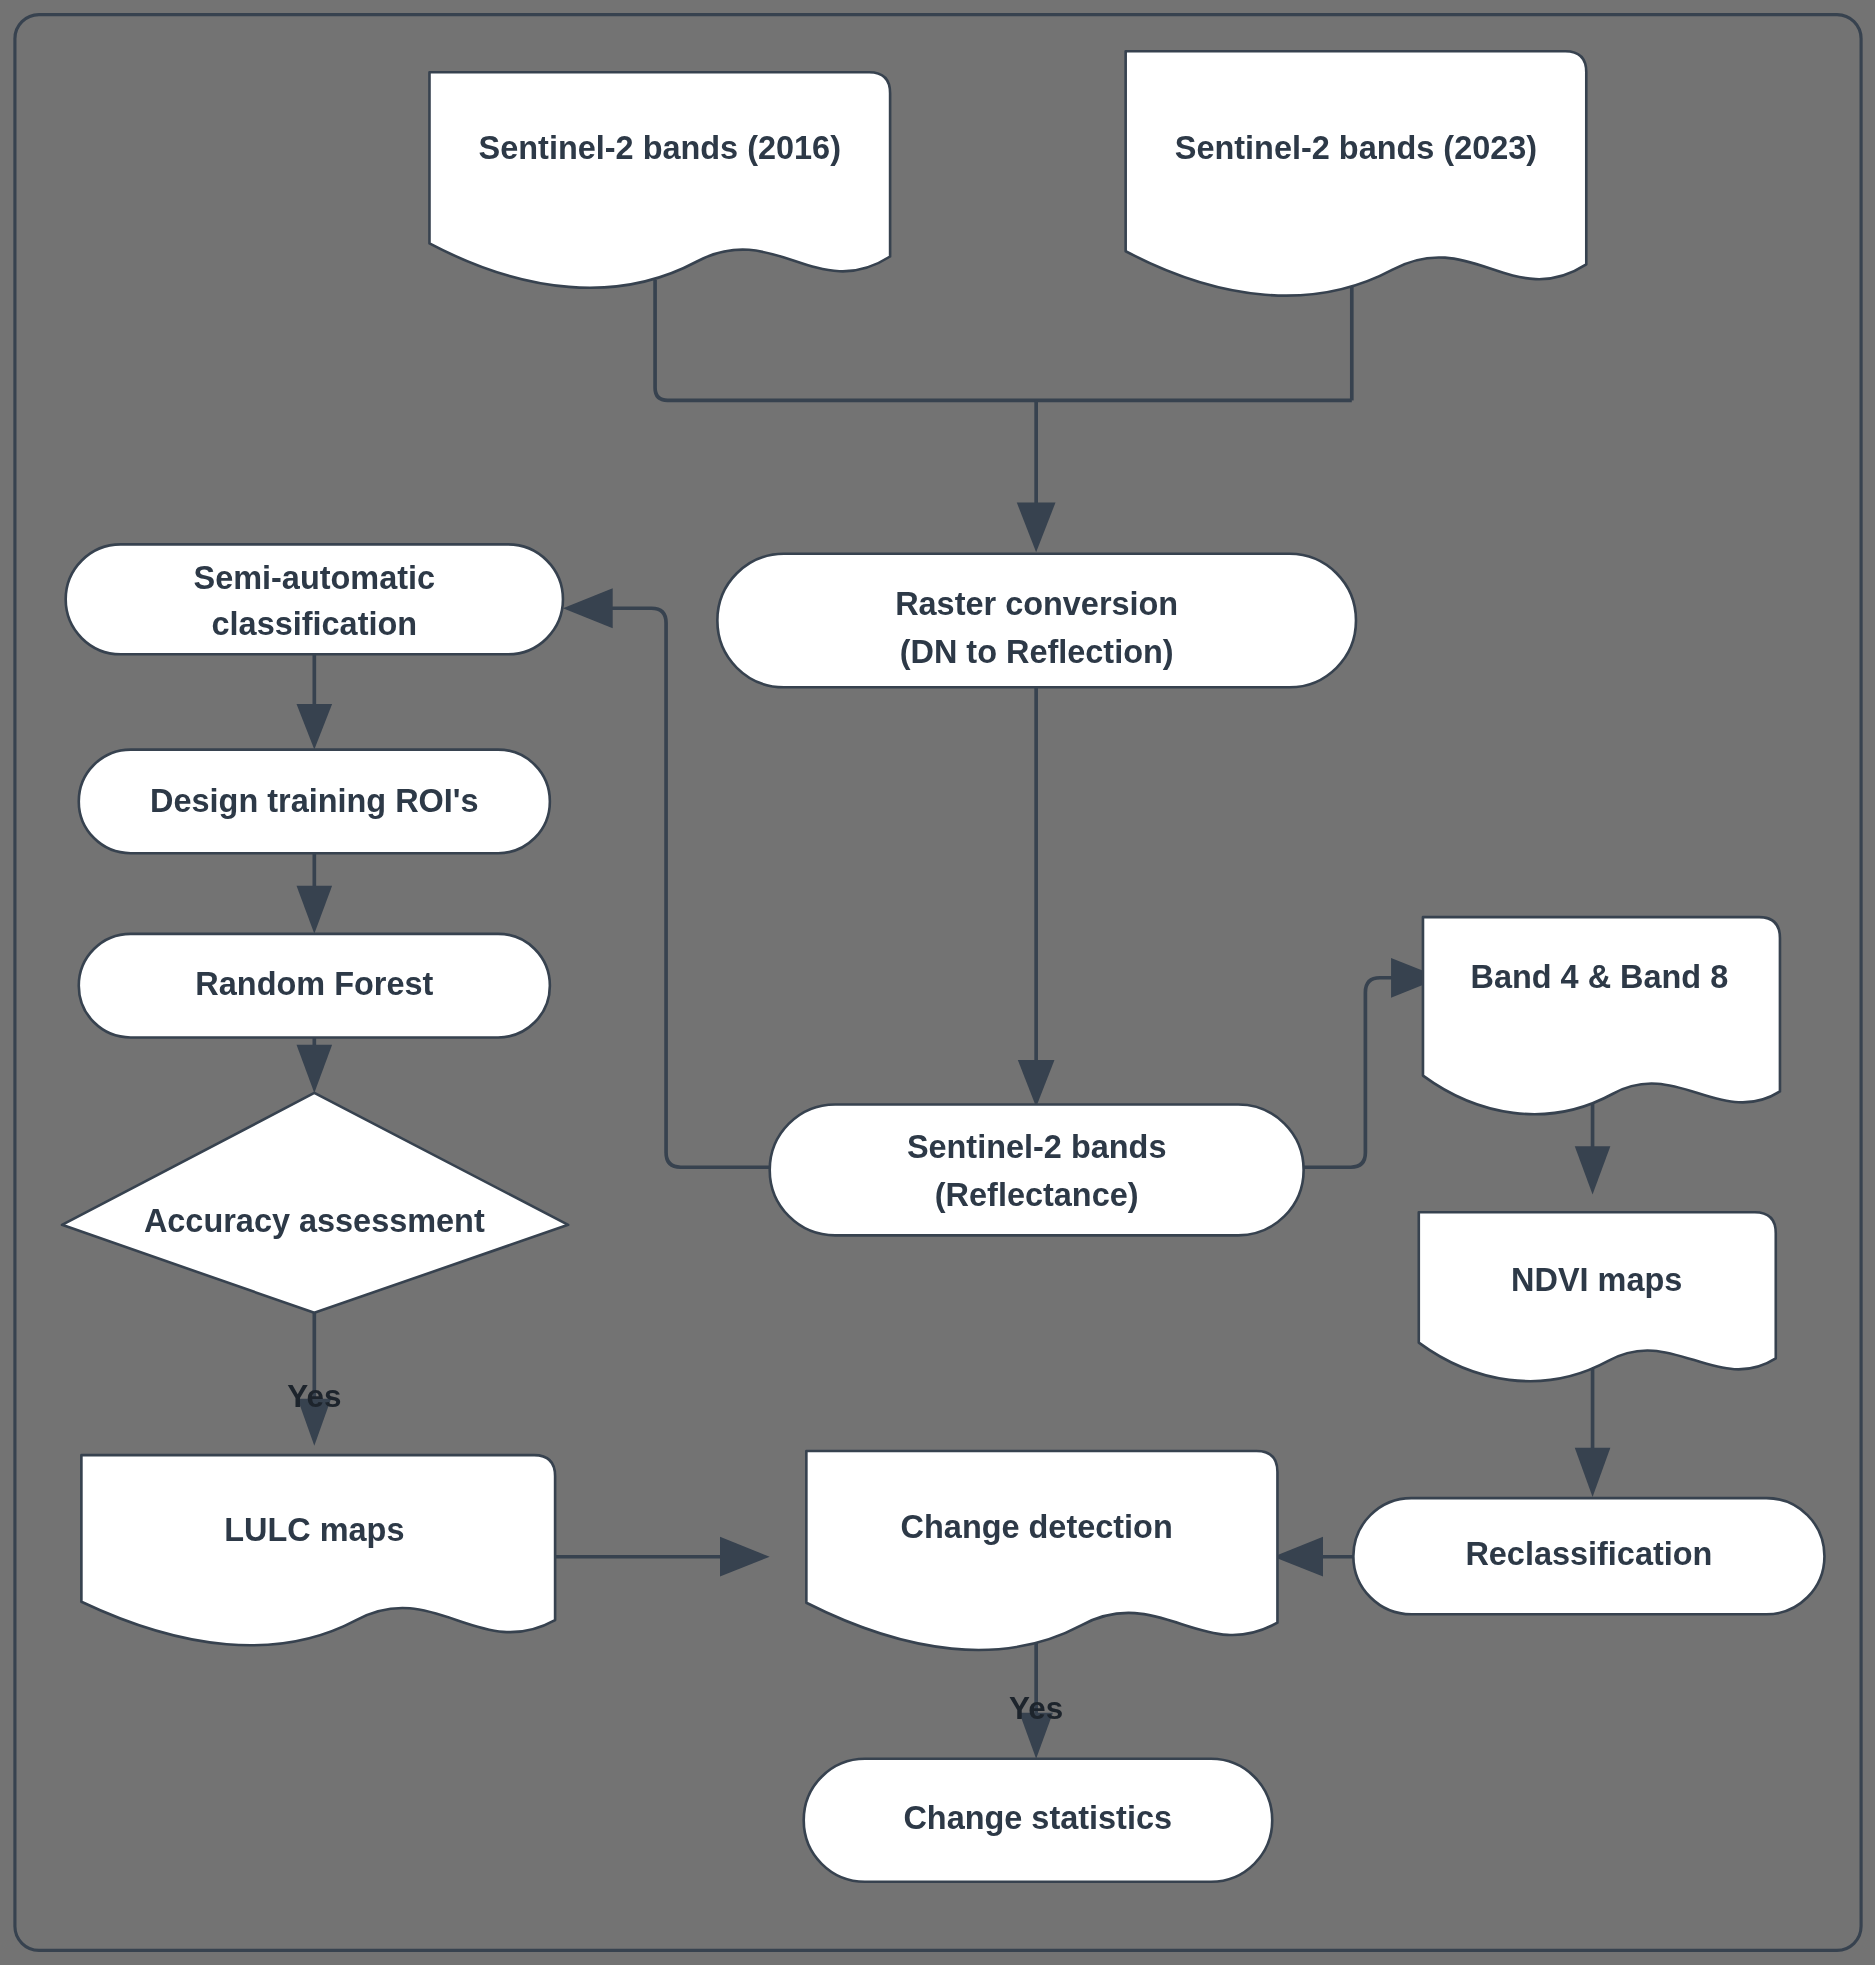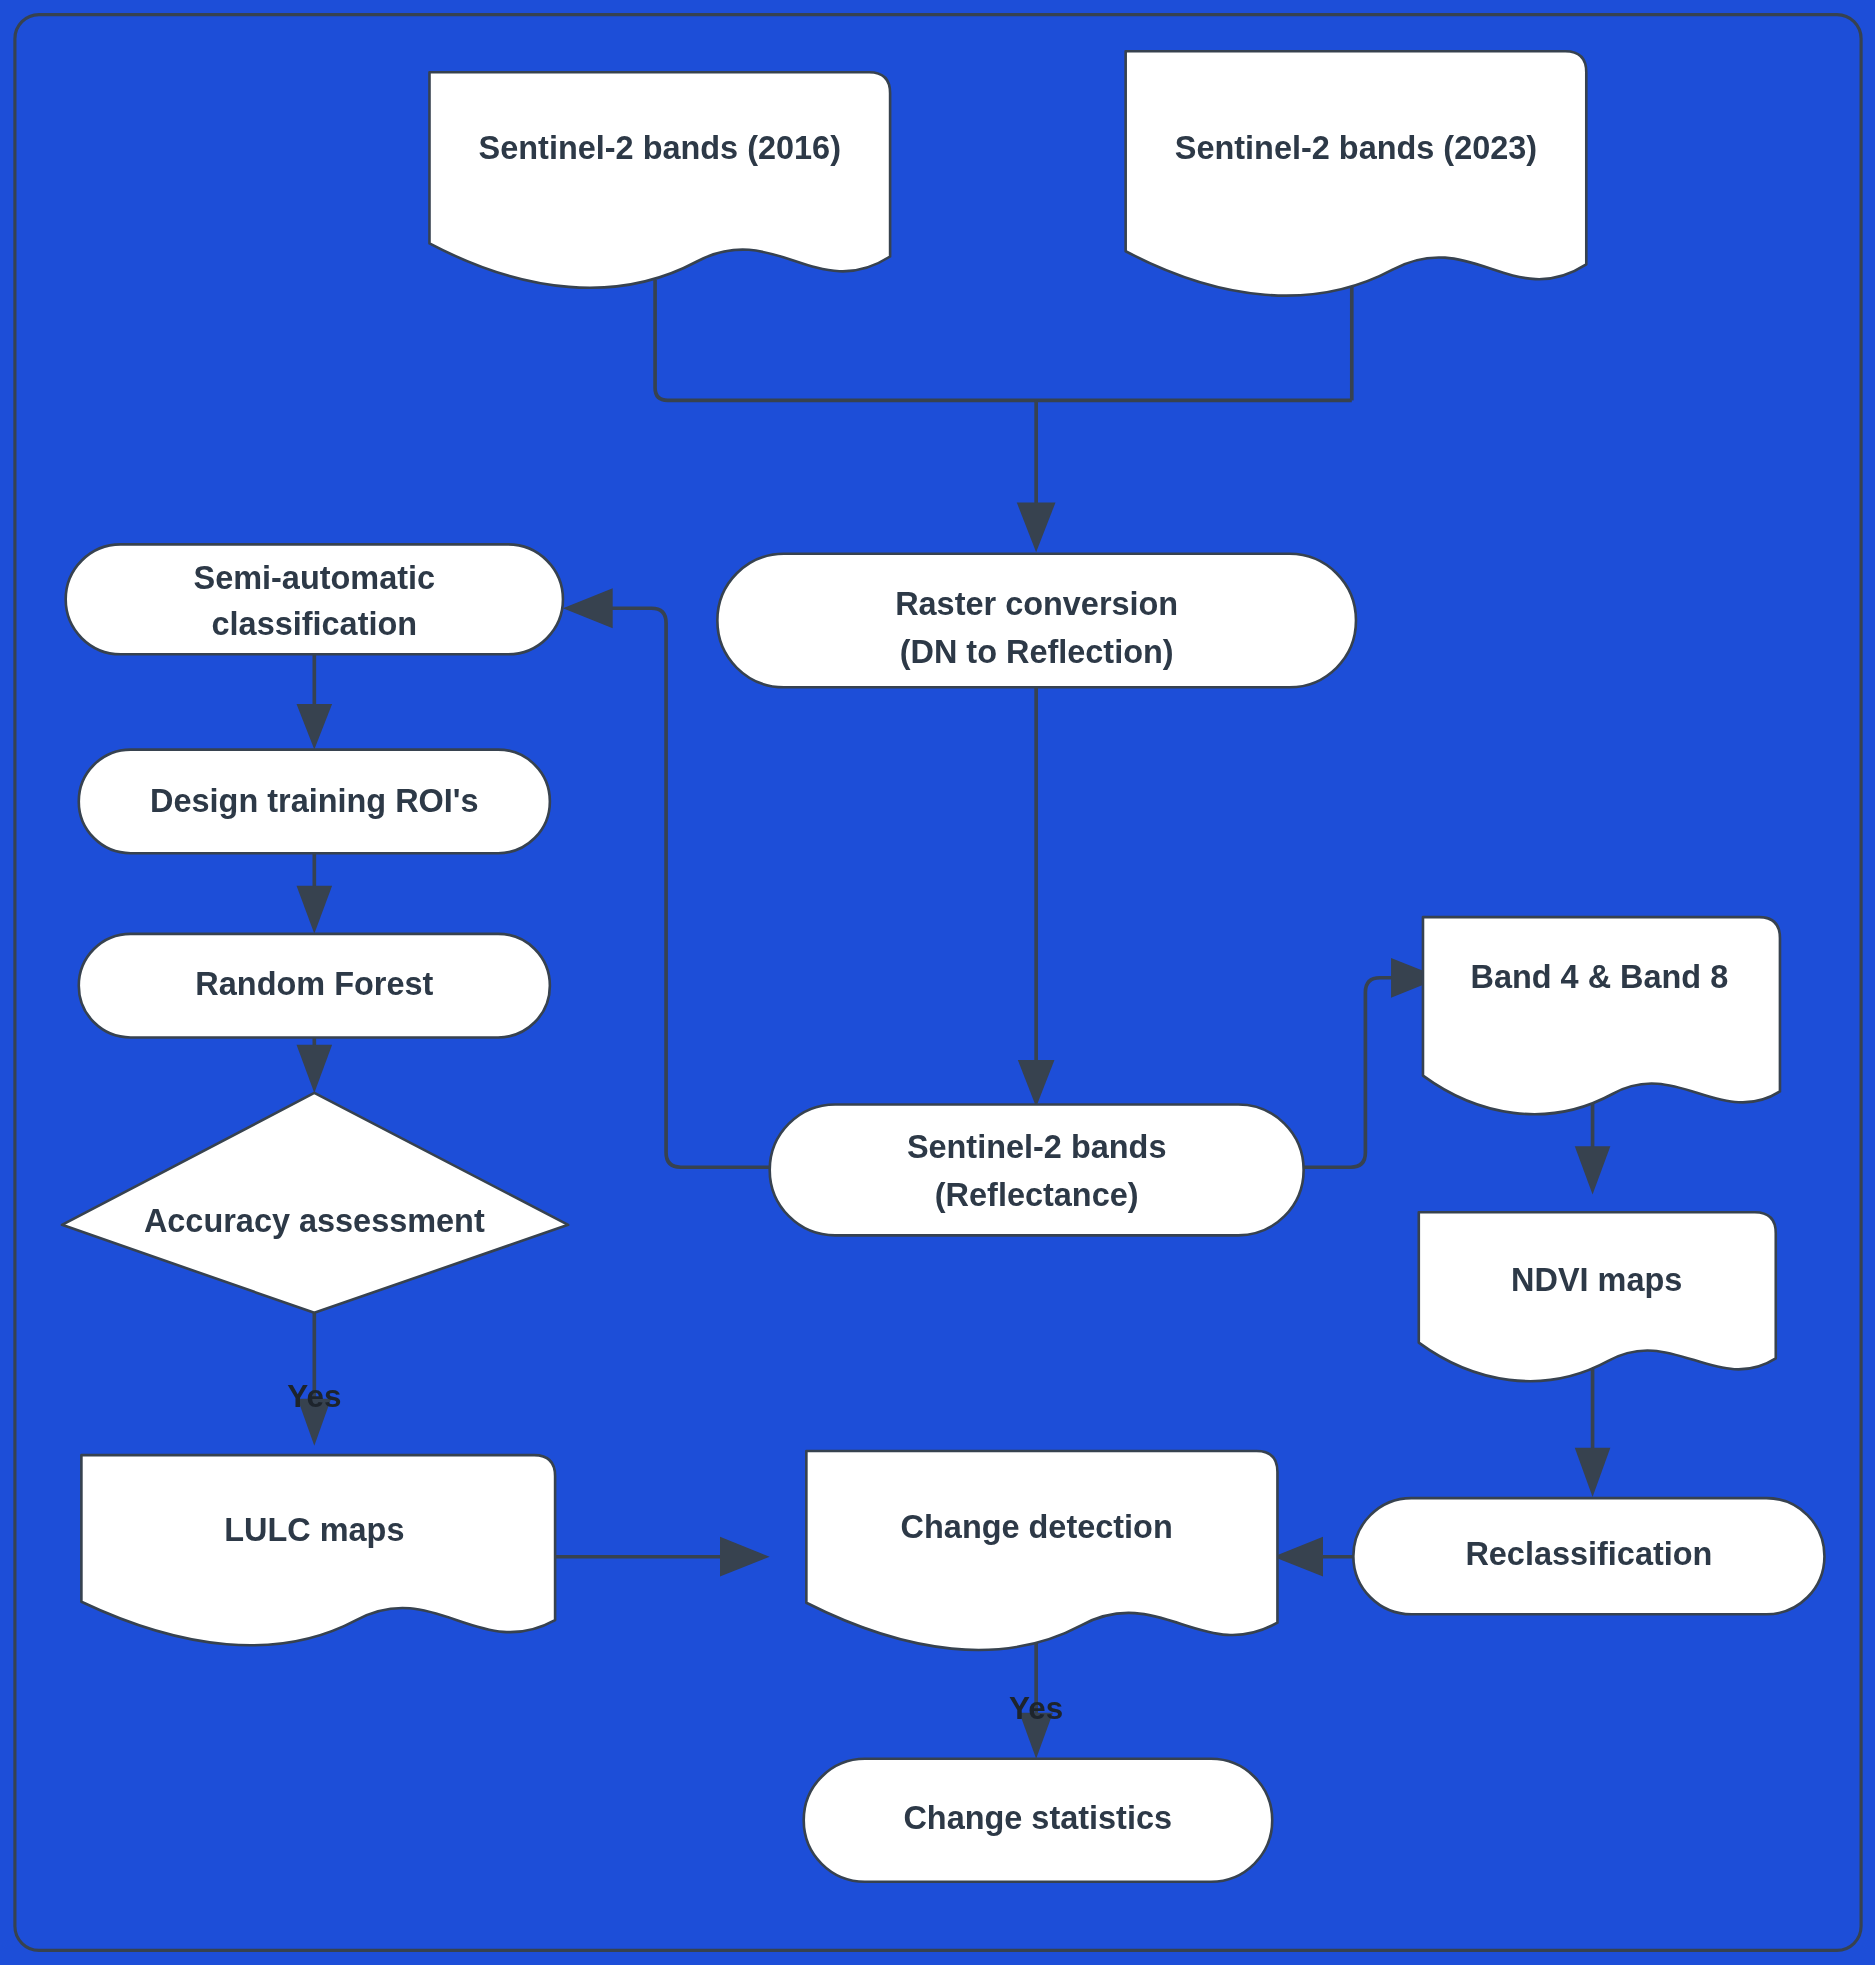--- a/index.html
+++ b/index.html
@@ -7,21 +7,21 @@
     padding: 0;
     background: #ffffff;
   }
   body {
     font-family: "Liberation Sans", sans-serif;
   }
   #flow-root {
     position: relative;
     width: 1876px;
     height: 1965px;
-    background: #1d4ed8;
+    background: #737373;
     overflow: hidden;
   }
   svg.flow-canvas {
     position: absolute;
     top: 0; left: 0;
     width: 1876px;
     height: 1965px;
     display: block;
   }
   .shape-stroke {

